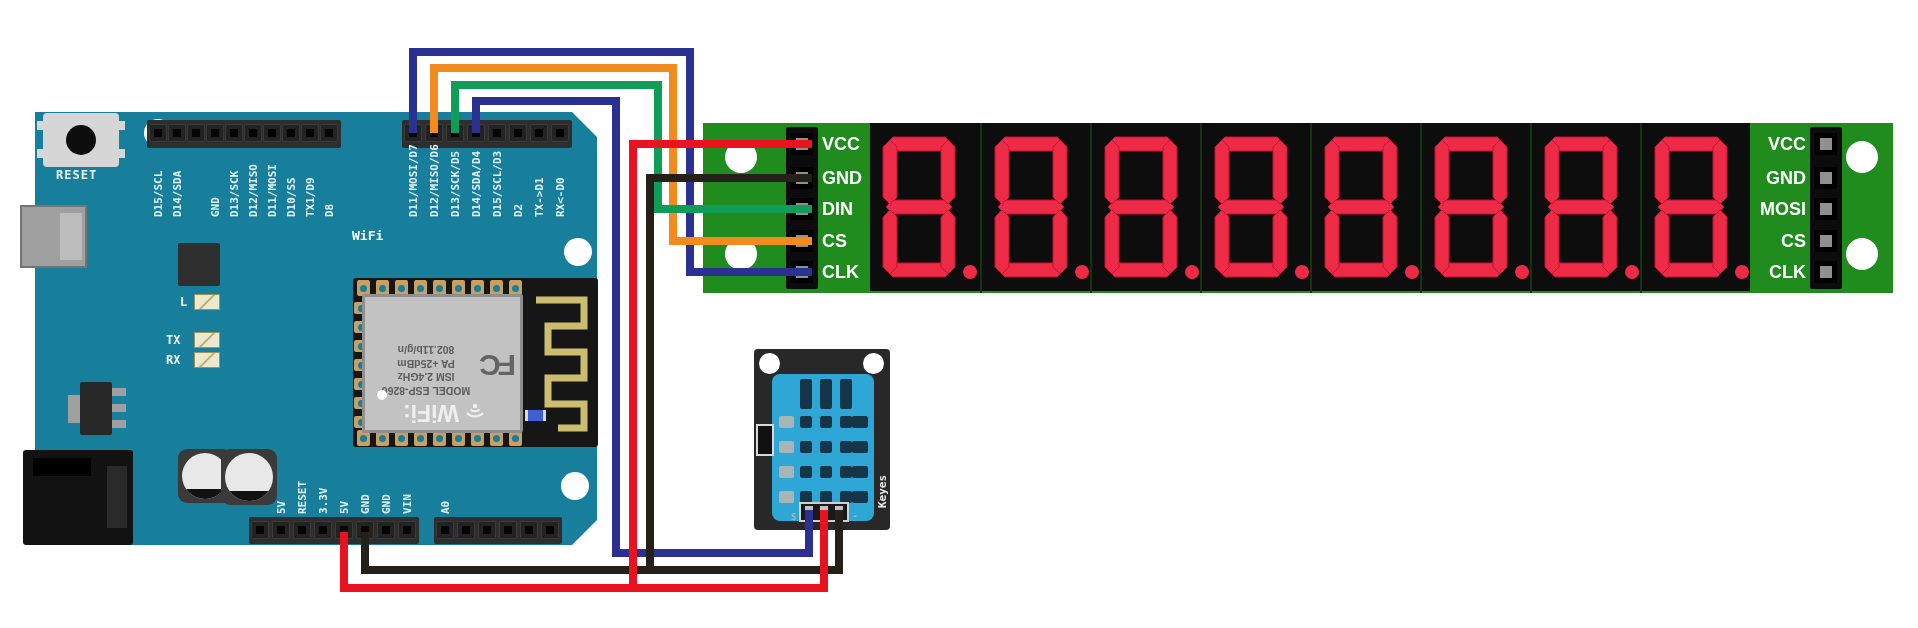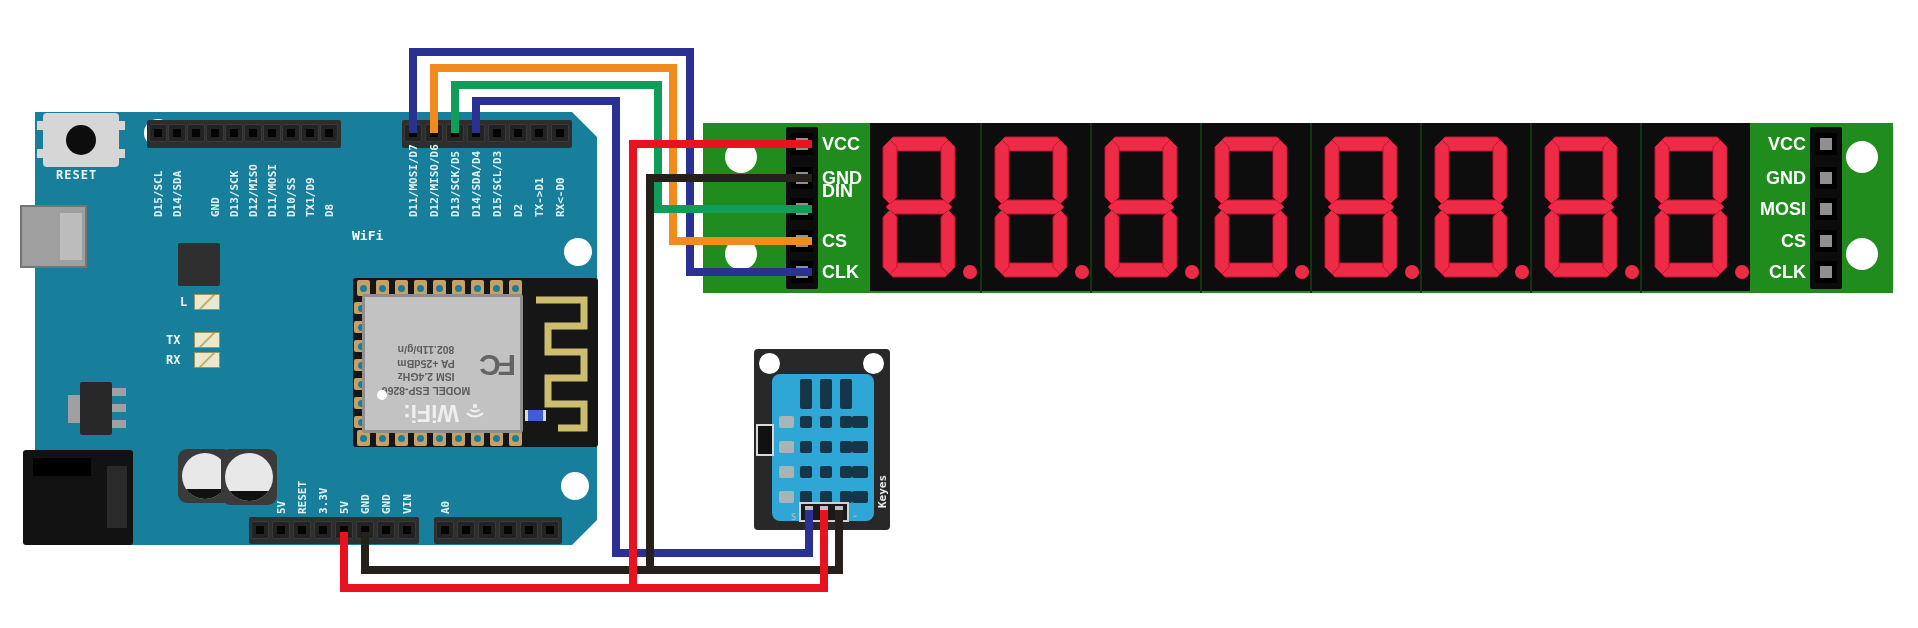--- a/index.html
+++ b/index.html
@@ -337,21 +337,21 @@
         <div></div>
       </div>
       <div class="dlabel" style="left: 822px; top: 134px;">VCC</div>
       <div class="dpin" style="left: 791px; top: 167px;">
         <div></div>
       </div>
       <div class="dlabel" style="left: 822px; top: 168px;">GND</div>
       <div class="dpin" style="left: 791px; top: 198px;">
         <div></div>
       </div>
-      <div class="dlabel" style="left: 822px; top: 181px;">DIN</div>
+      <div class="dlabel" style="left: 822px; top: 199px;">DIN</div>
       <div class="dpin" style="left: 791px; top: 230px;">
         <div></div>
       </div>
       <div class="dlabel" style="left: 822px; top: 231px;">CS</div>
       <div class="dpin" style="left: 791px; top: 261px;">
         <div></div>
       </div>
       <div class="dlabel" style="left: 822px; top: 262px;">CLK</div>
       <div class="dpin" style="left: 1815px; top: 133px;">
         <div></div>

